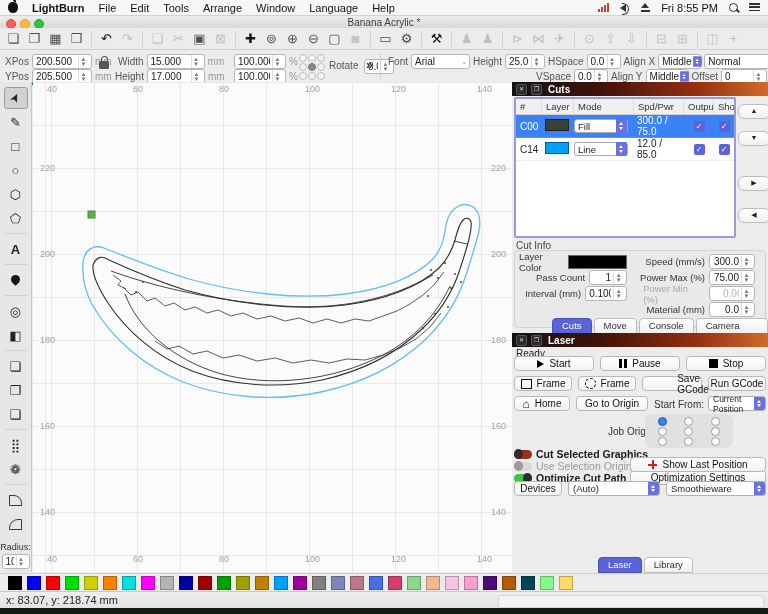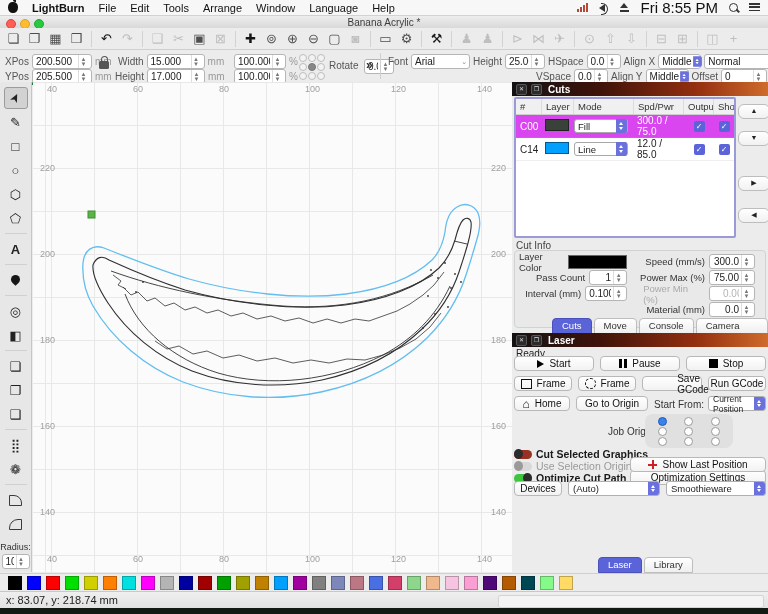--- a/index.html
+++ b/index.html
@@ -11,21 +11,21 @@
   .menu-item{cursor:default;}
   .menu-item.bold{font-weight:bold;}
   .mb-right{margin-left:auto;display:flex;align-items:center;gap:11px;}
   .sigbars{display:flex;align-items:flex-end;gap:1px;height:9px;}
   .sigbars i{width:2px;background:#b5483a;display:block;}
   .vol{width:0;height:0;border-top:4px solid transparent;border-bottom:4px solid transparent;border-right:6px solid #333;position:relative;margin-right:4px;}
   .vol::before{content:"";position:absolute;left:2px;top:-5px;width:6px;height:10px;border:1.5px solid #333;border-left:none;border-radius:0 8px 8px 0;}
   .eject{position:relative;width:9px;height:9px;}
   .eject::before{content:"";position:absolute;left:0;top:0;border-left:4.5px solid transparent;border-right:4.5px solid transparent;border-bottom:5px solid #333;}
   .eject::after{content:"";position:absolute;left:0;top:7px;width:9px;height:2px;background:#333;}
-  .clock{font-size:15px;color:#111;}
+  .clock{font-size:11px;color:#111;}
   .mag{width:7px;height:7px;border:1.5px solid #333;border-radius:50%;position:relative;}
   .mag::after{content:"";position:absolute;left:6px;top:6px;width:4px;height:1.5px;background:#333;transform:rotate(45deg);}
   .nlist{width:11px;height:9px;background:linear-gradient(#333 0 1.5px,transparent 1.5px 3.5px,#333 3.5px 5px,transparent 5px 7px,#333 7px 8.5px,transparent 8.5px);}
   
   .titlebar{position:absolute;left:0;top:16px;width:768px;height:12px;background:linear-gradient(#ededed,#d9d9d9);border-bottom:1px solid #b6b6b6;}
   .tl{position:absolute;top:2.5px;width:8px;height:8px;border-radius:50%;}
   .tl.r{left:6px;background:#ff5f57;border:0.5px solid #e0443e;}
   .tl.y{left:20px;background:#febc2e;border:0.5px solid #dea123;}
   .tl.g{left:34px;background:#28c840;border:0.5px solid #1dad2b;}
   .wtitle{position:absolute;left:0;right:0;top:1px;text-align:center;font-size:10px;color:#3c3c3c;}
@@ -82,21 +82,21 @@
   .dock{position:absolute;left:512px;top:0;width:256px;height:490px;background:#ececec;font-size:10px;color:#222;}
   .paneltitle{position:absolute;left:0;width:256px;height:14px;background:linear-gradient(90deg,#121212 0%,#40130a 35%,#942f10 72%,#cf6b2b 100%);display:flex;align-items:center;gap:4px;padding:0 4px;box-sizing:border-box;}
   .ptbtn{width:9px;height:9px;background:#2b2b2b;border:1px solid #555;border-radius:2px;color:#ddd;font-size:6px;line-height:8px;text-align:center;}
   .ptname{color:#fff;font-weight:bold;font-size:10px;margin-left:2px;}
   
   .cutstable{position:absolute;left:2px;top:15px;width:222px;height:141px;background:#fff;border:2px solid #9a9ad6;border-radius:2px;box-sizing:border-box;}
   .chead{display:flex;height:15px;background:#f0f0f0;border-bottom:1px solid #cfcfcf;align-items:center;font-size:9.5px;color:#333;}
   .chead span{padding-left:4px;box-sizing:border-box;border-right:1px solid #dcdcdc;height:15px;line-height:15px;overflow:hidden;}
   .c1{width:26px;}.c2{width:32px;}.c3{width:60px;}.c4{width:50px;}.c5{width:30px;}.c6{width:20px;border-right:none !important;}
   .crow{display:flex;height:22px;align-items:center;font-size:10px;border-bottom:1px solid #efefef;}
-  .crow.sel{background:#d946ef;color:#fff;border-bottom-color:#3ec43e;}
+  .crow.sel{background:#3b82f6;color:#fff;border-bottom-color:#3ec43e;}
   .crow span{box-sizing:border-box;}
   .c-sw{width:24px;height:12px;border:1px solid rgba(0,0,0,.45);margin-left:3px;}
   .c-mode{width:54px;height:14px;background:#fff;border:1px solid #a8a8a8;border-radius:3px;display:flex;align-items:center;padding-left:3px;color:#222;font-size:9.5px;}
   .c-mode .cap{height:14px;width:11px;}
   .cb{width:11px;height:11px;background:#5b63d8;border-radius:2px;color:#fff;font-size:8px;line-height:11px;text-align:center;display:inline-block;}
   .sidebtn{position:absolute;width:30px;height:13px;background:linear-gradient(#fff,#f1f1f1);border:1px solid #bdbdbd;border-radius:6px;font-size:7px;text-align:center;line-height:12px;color:#222;}
   
   .cutinfo-lbl{position:absolute;left:4px;top:158px;font-size:10px;color:#444;}
   .cutinfo{position:absolute;left:2px;top:168px;width:252px;height:78px;background:#e9e9e9;border:1px solid #d2d2d2;border-radius:4px;box-sizing:border-box;padding:3px 4px;display:grid;grid-template-columns:1fr 1.12fr;grid-auto-rows:15px;row-gap:1px;}
   .cirow{display:flex;align-items:center;justify-content:flex-end;gap:4px;padding-right:6px;font-size:9.5px;color:#333;}

